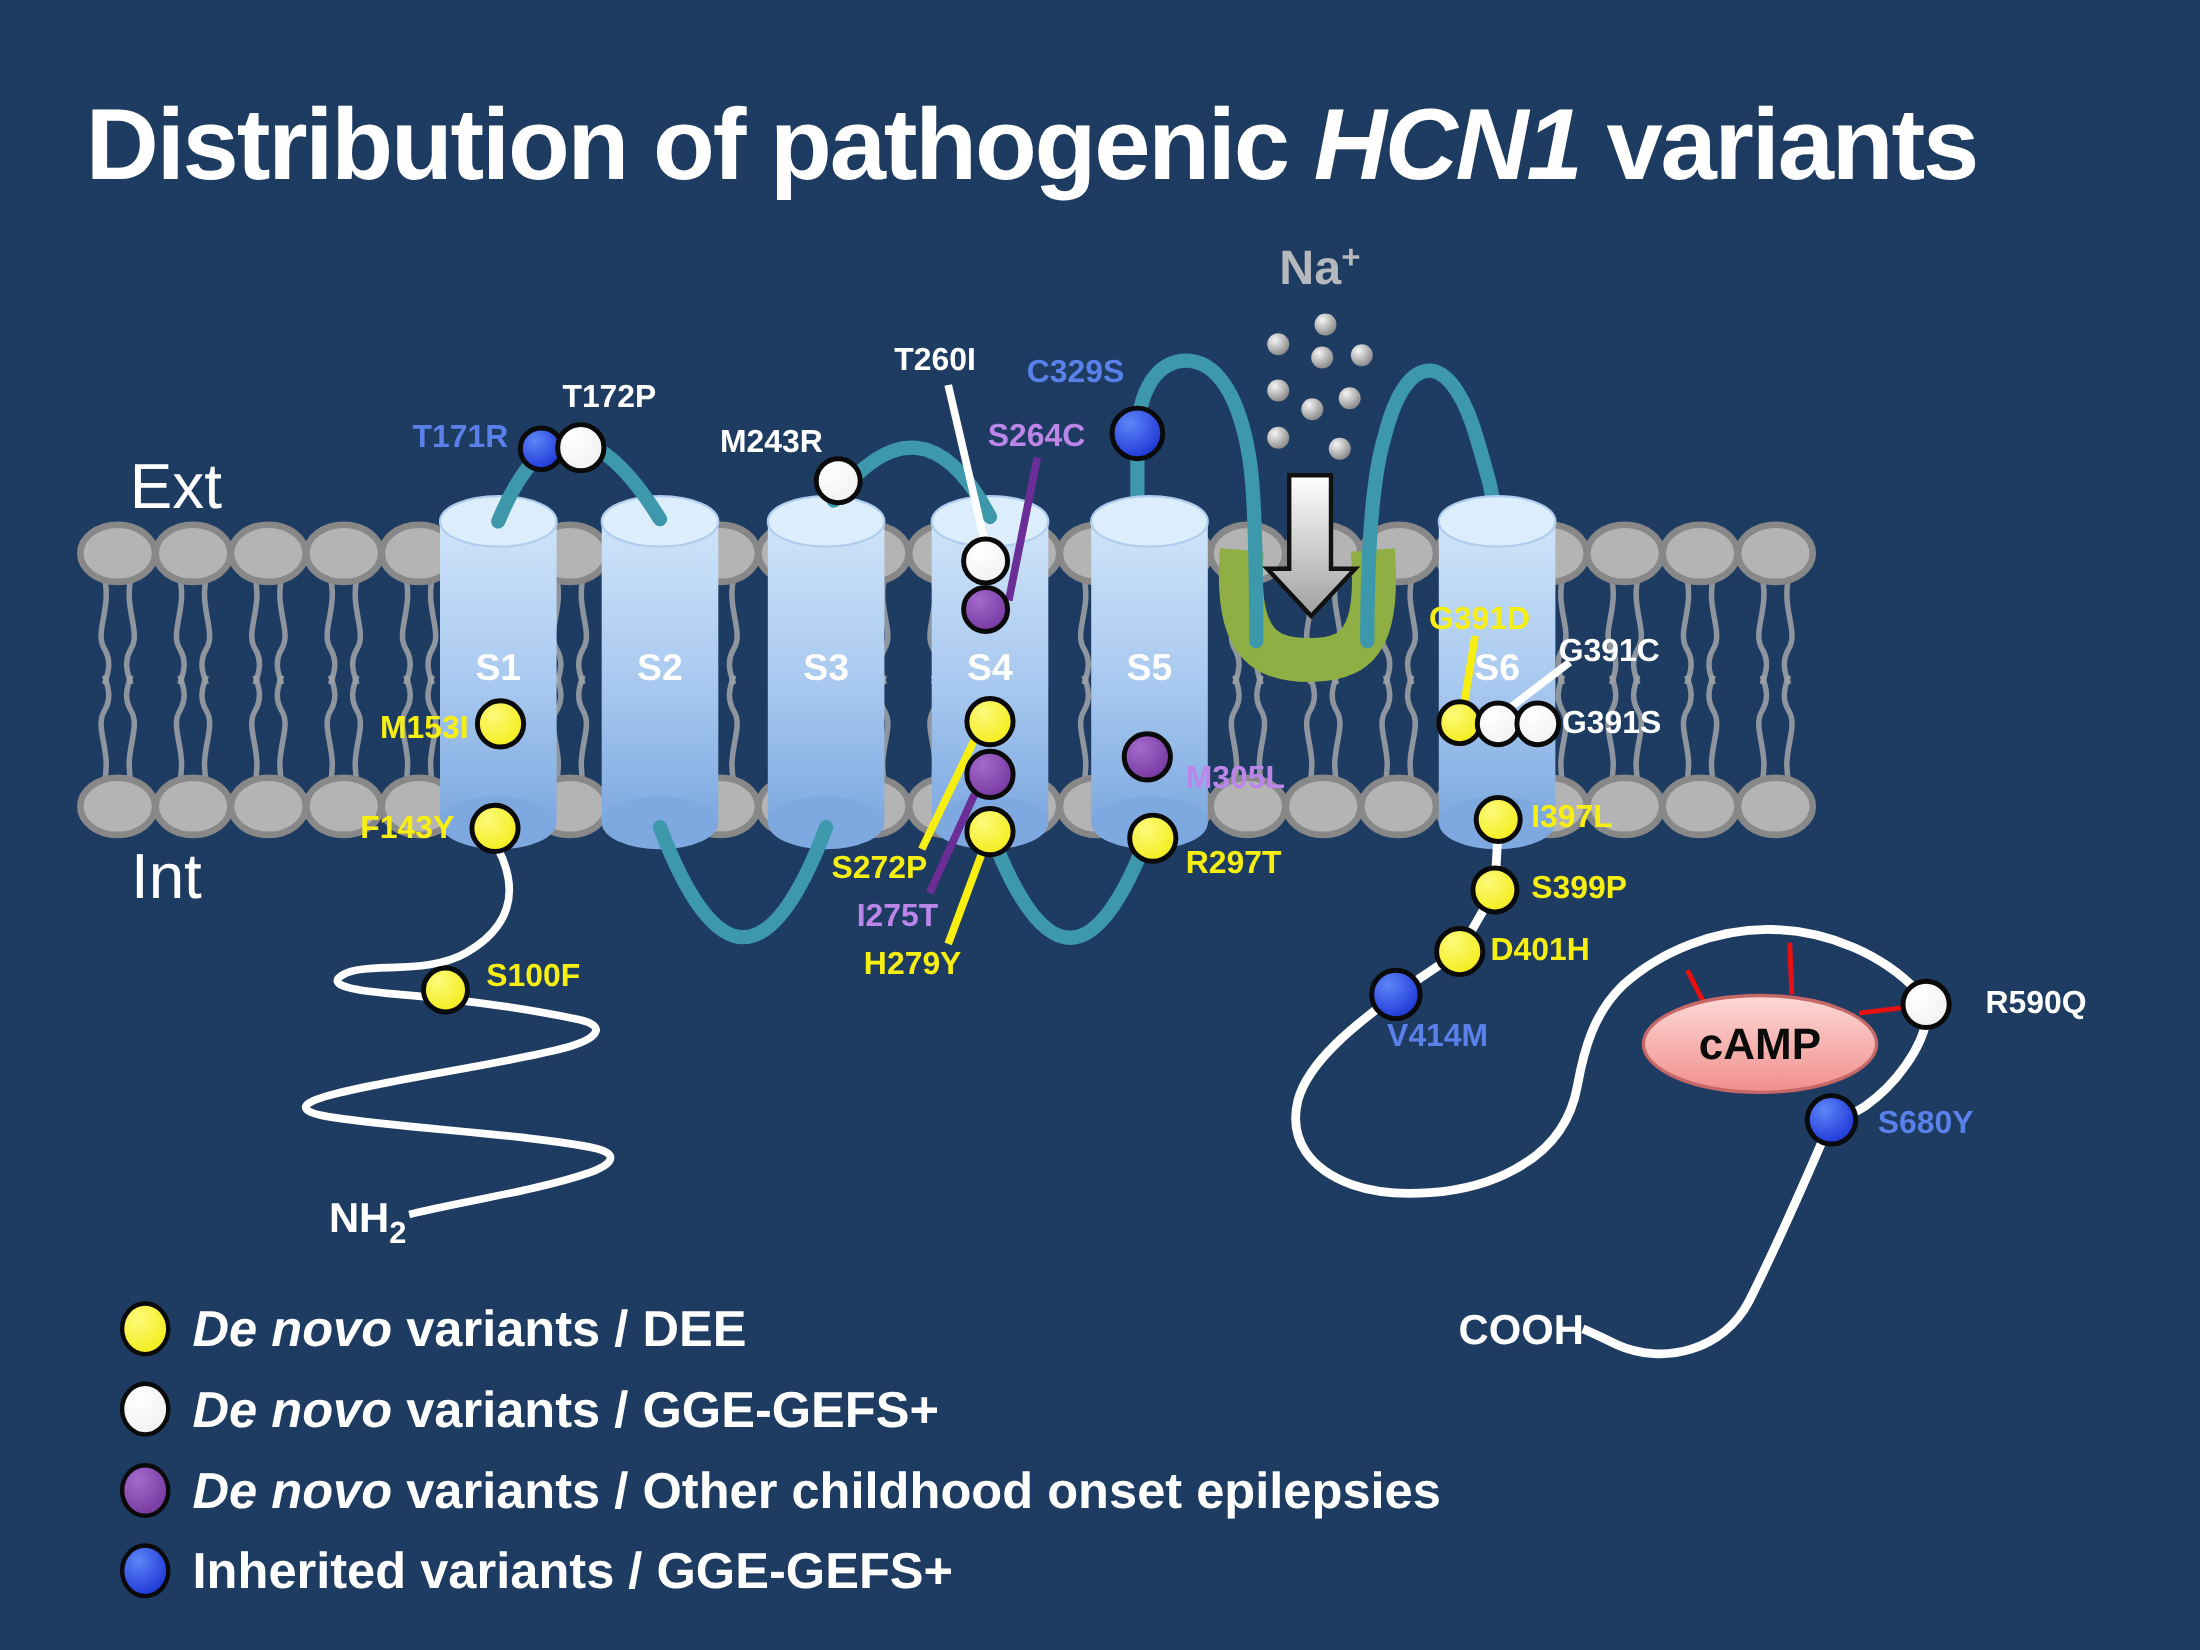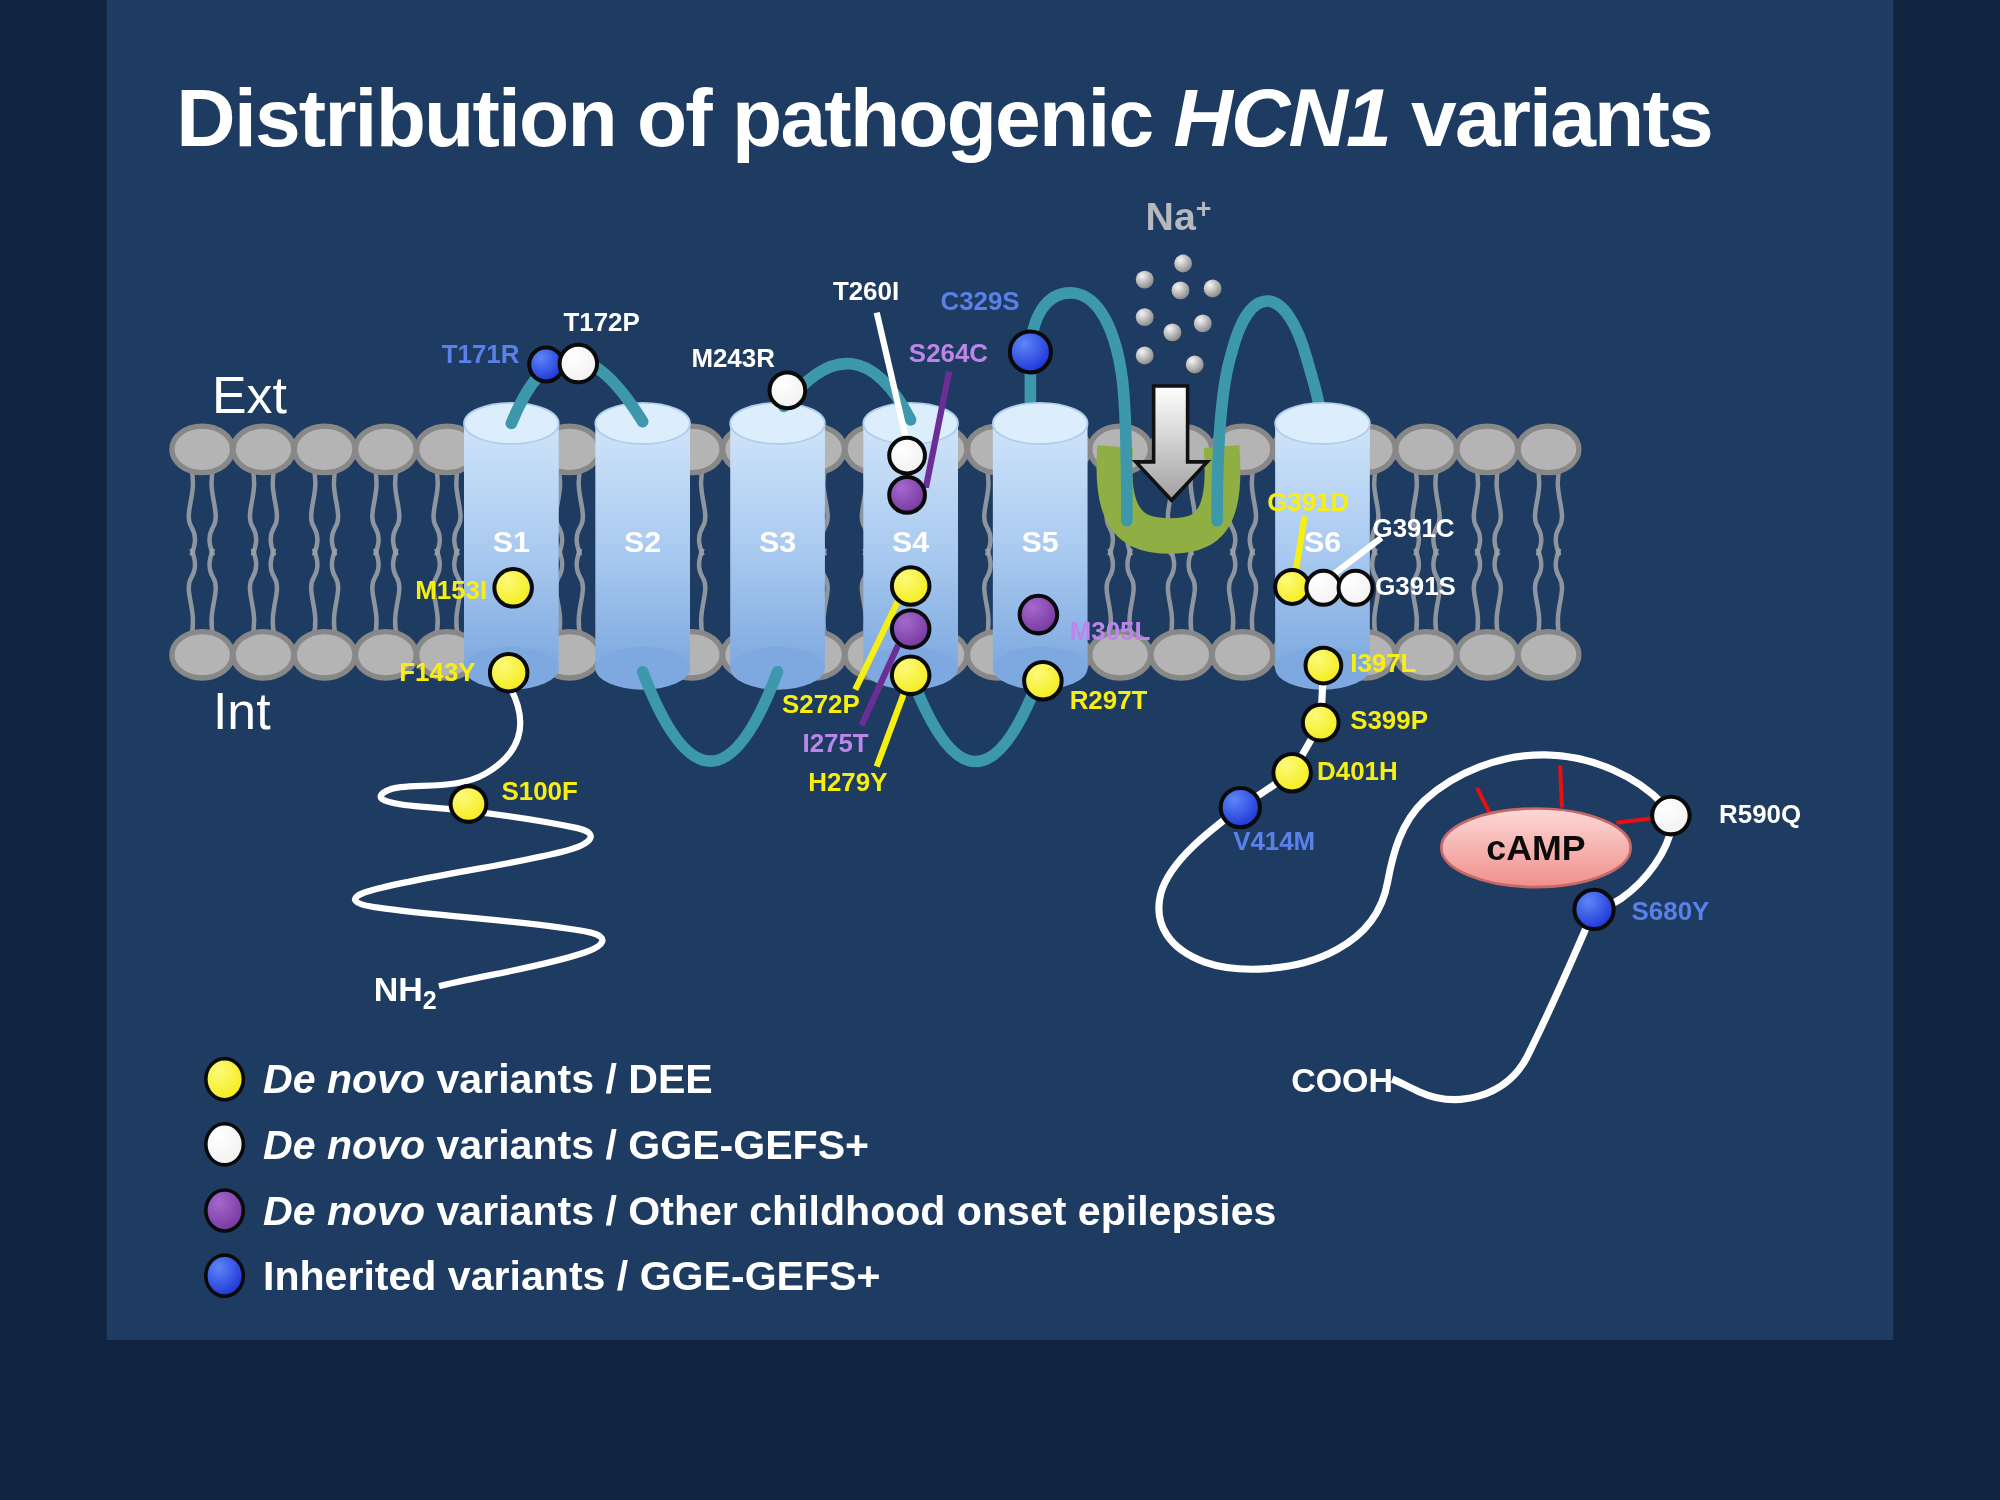--- a/index.html
+++ b/index.html
@@ -1,16 +1,16 @@
 <!DOCTYPE html>
 <html><head>
 <meta charset="utf-8">
 <style>
   html,body{margin:0;padding:0;background:#10243f;}
-  .stage{position:relative;width:2000px;height:1340px;overflow:hidden;
+  .stage{position:relative;width:2000px;height:1500px;overflow:hidden;
          font-family:"Liberation Sans", sans-serif;}
   svg{display:block;width:100%;height:100%;}
   text{font-family:"Liberation Sans", sans-serif;}
   .title-text{font-size:92px;font-weight:bold;fill:#ffffff;letter-spacing:-2px;}
   .side-label{font-size:58px;fill:#ffffff;}
   .seg-label{font-size:34px;font-weight:bold;fill:#ffffff;text-anchor:middle;}
   .variant-label{font-size:29px;font-weight:bold;}
   .terminus-label{font-size:38px;font-weight:bold;fill:#ffffff;}
   .na-label{font-size:44px;font-weight:bold;fill:#b5b9be;}
   .camp-label{font-size:40px;font-weight:bold;fill:#0b0b0b;text-anchor:middle;}

